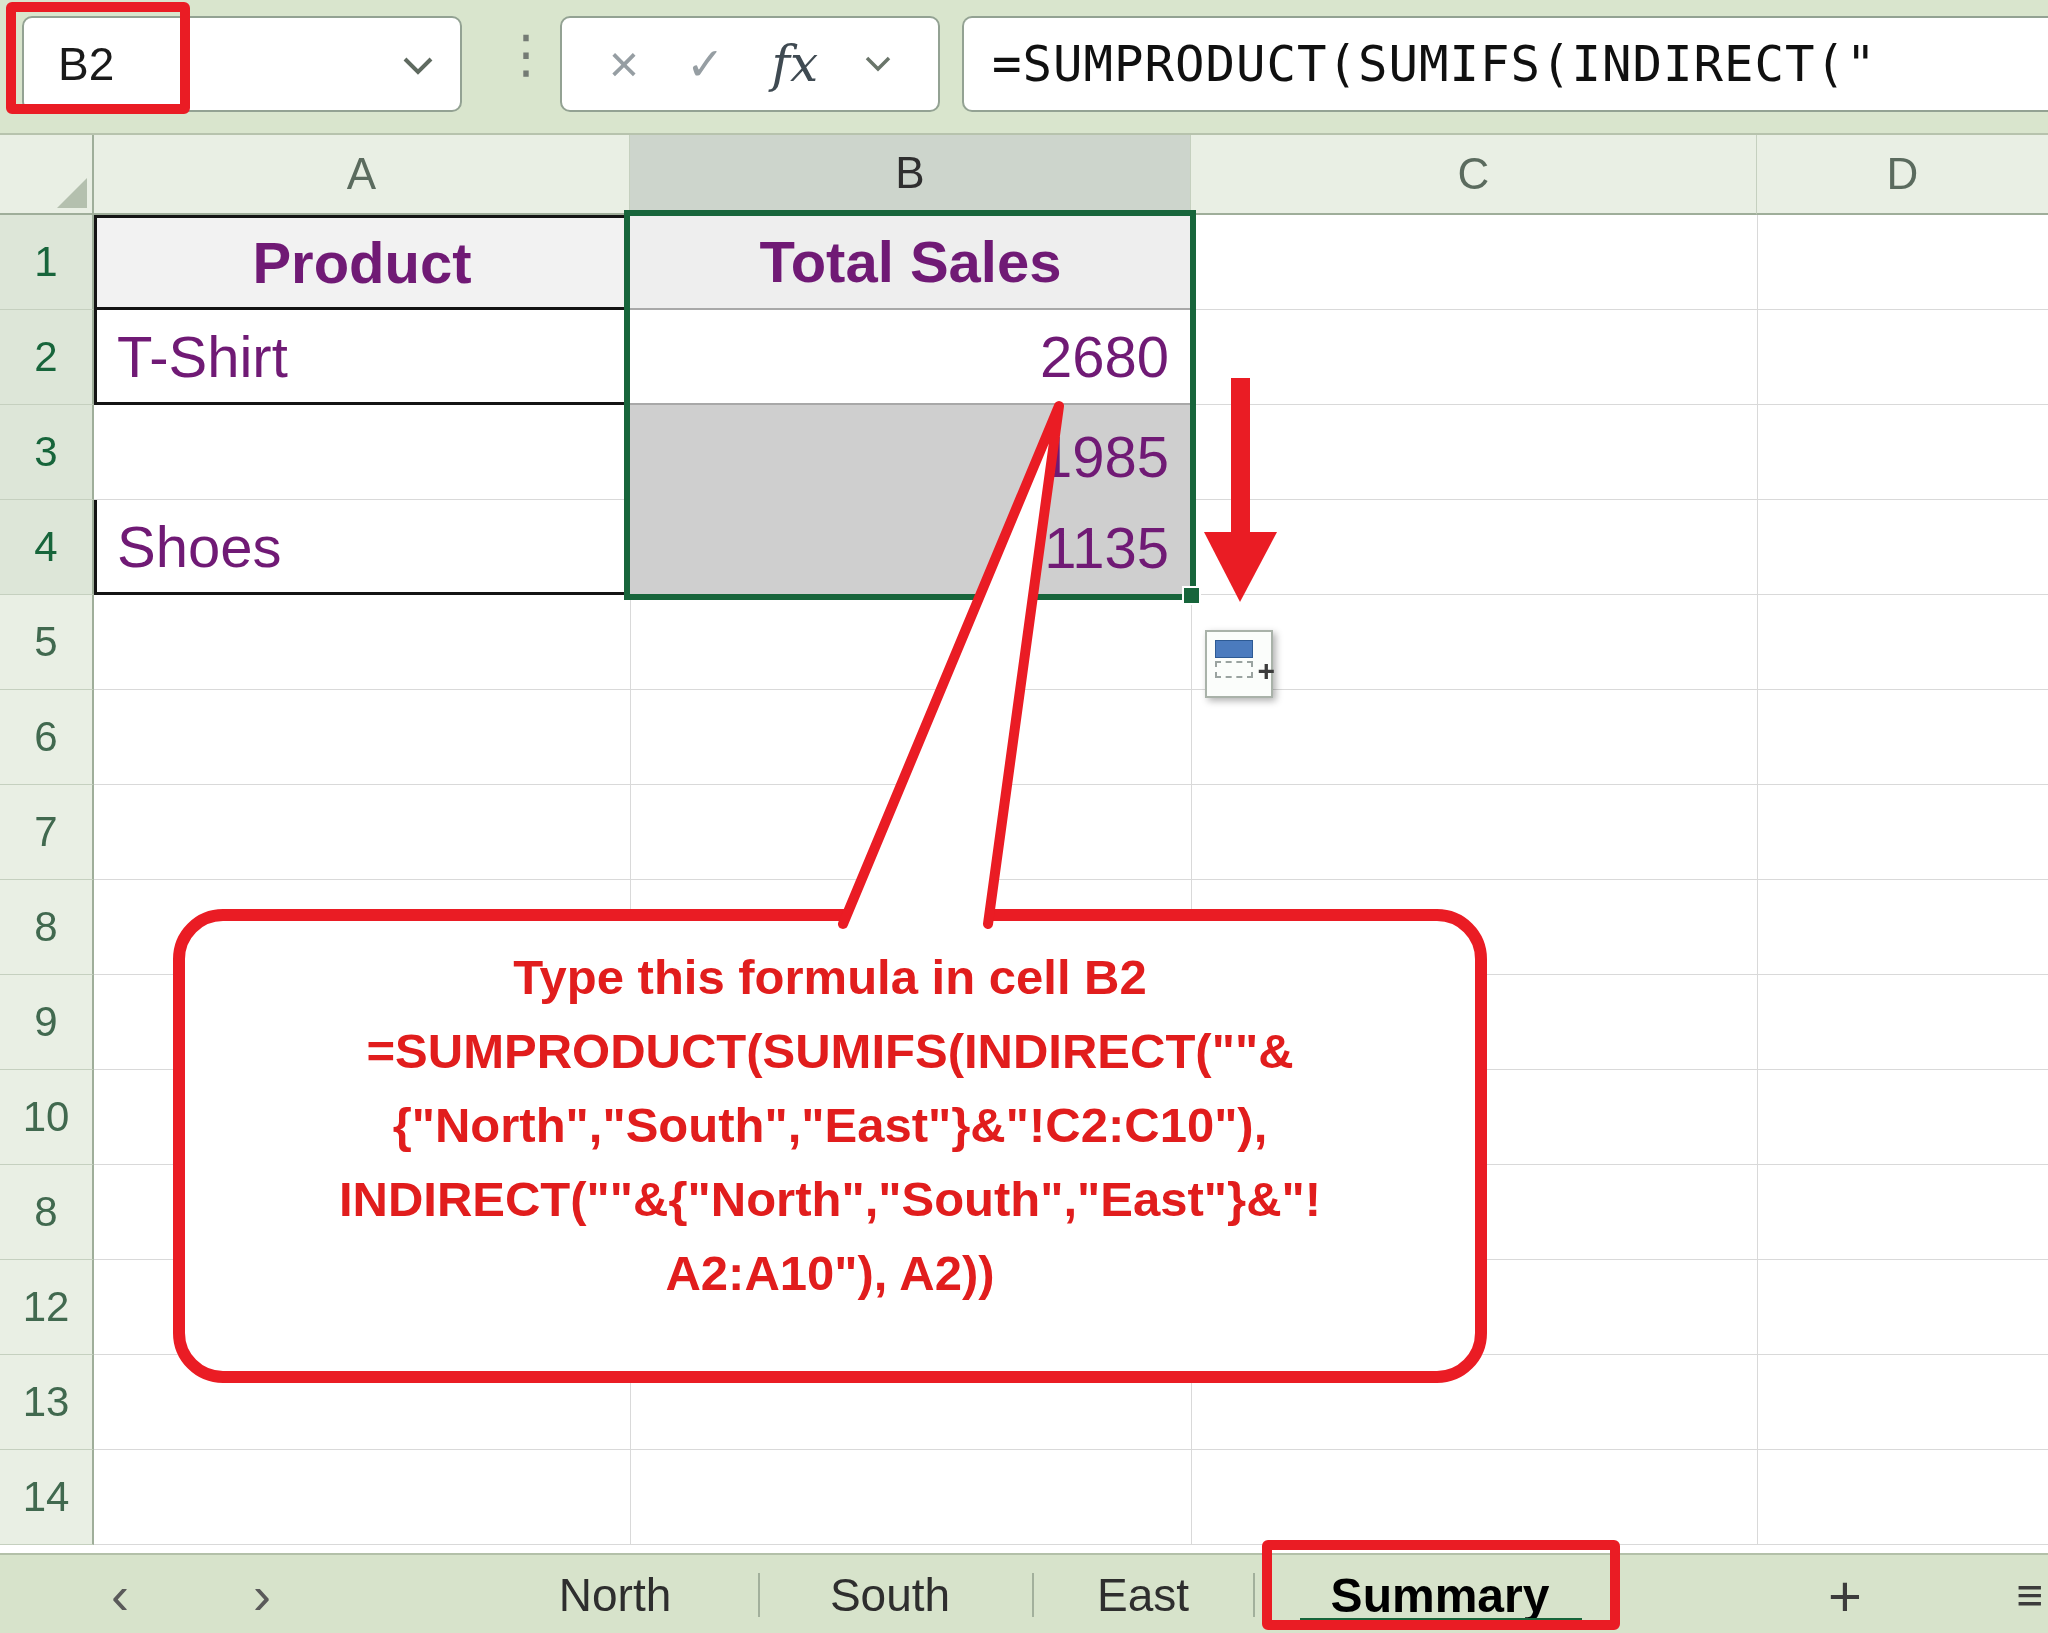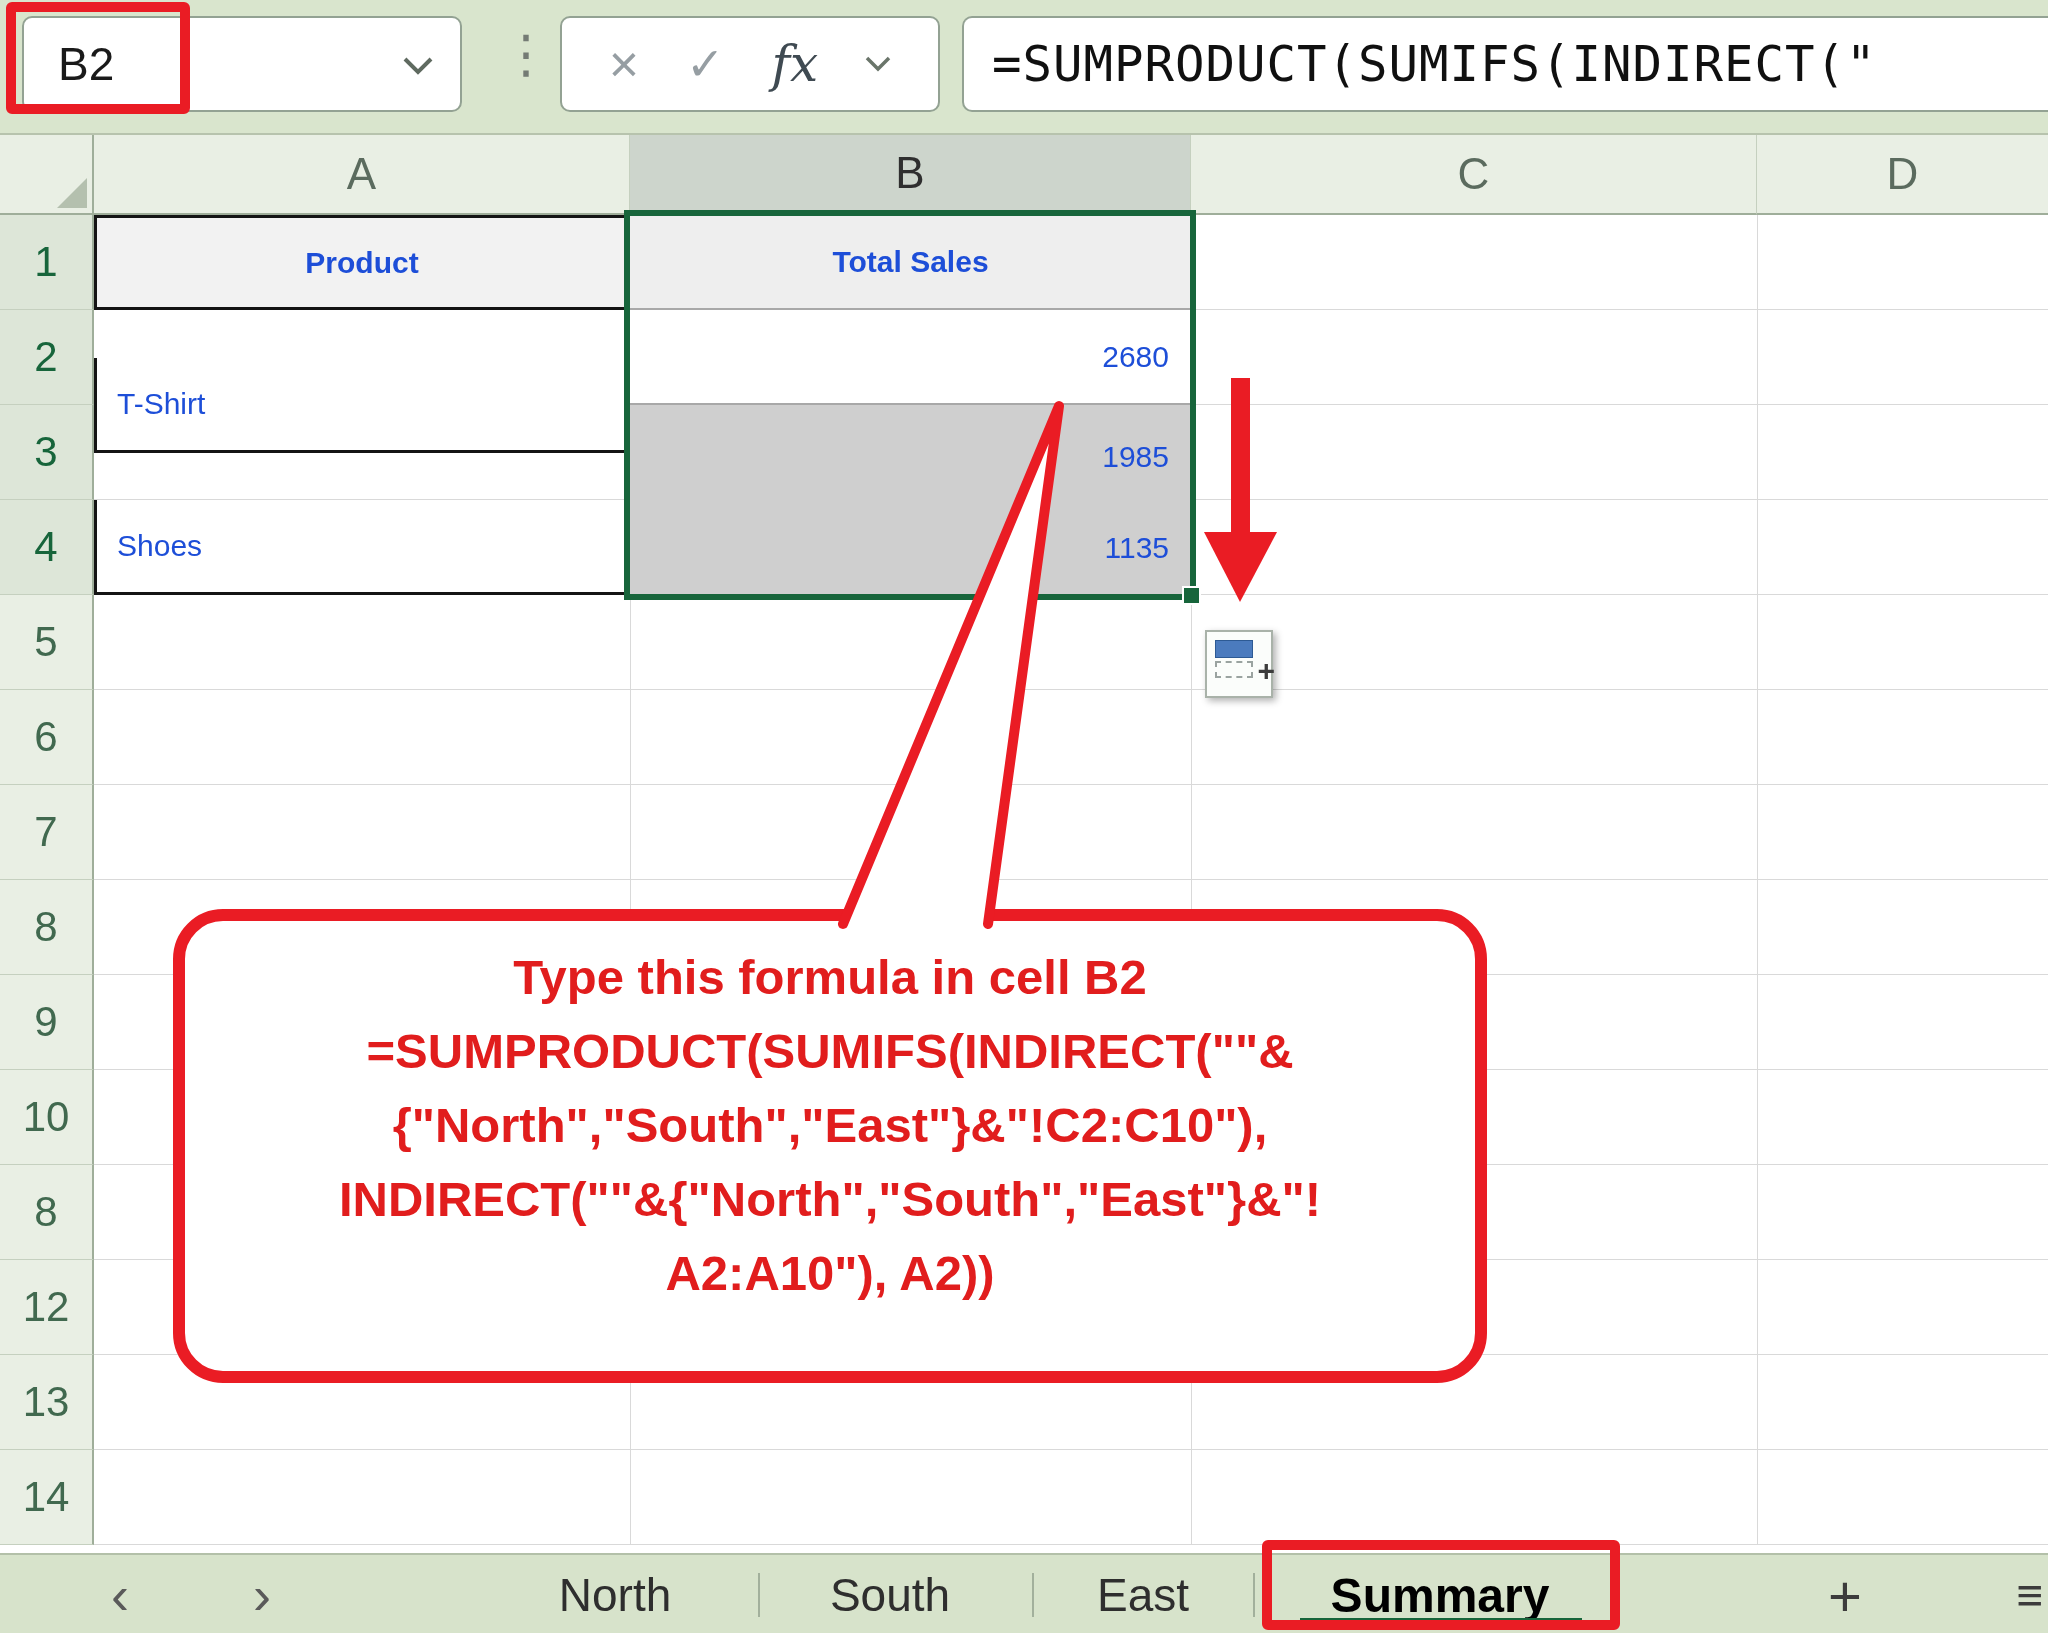--- a/index.html
+++ b/index.html
@@ -81,29 +81,29 @@
   .cells {
     position:absolute; left:94px; top:80px; width:1954px; height:1330px;
     background-image: repeating-linear-gradient(
       to bottom, transparent 0px, transparent 94px, #d9d9d9 94px, #d9d9d9 95px);
   }
   .vline { position:absolute; top:0; width:1px; height:1330px; background:#d9d9d9; }
   #vl-a{left:536px}#vl-b{left:1097px}#vl-c{left:1663px}
 
   .cell {
     position:absolute; display:flex; align-items:center;
-    font-size:30px; color:#1d4ed8; background:#fff;
+    font-size:58px; color:#701a75; background:#fff;
   }
   .cell.head { font-weight:bold; justify-content:center; background:#f2f2f2; }
   .cell.left { padding-left:20px; }
   .cell.num { justify-content:flex-end; padding-right:22px; }
   .blackb { border:3px solid #141414; }
   .no-top { border-top:none; }
   #a1{left:0;top:0;width:536px;height:95px;}
-  #a2{left:0;top:95px;width:536px;height:95px;margin-top:48px;}
+  #a2{left:0;top:95px;width:536px;height:95px;}
   #a3{left:0;top:190px;width:536px;height:95px;}
   #a4{left:0;top:285px;width:536px;height:95px;}
   #b1{left:536px;top:0;width:561px;height:95px;background:#eeeeee;border-bottom:2px solid #a8a8a8;}
   #b2{left:536px;top:95px;width:561px;height:95px;border-bottom:2px solid #a8a8a8;}
   #b3{left:536px;top:190px;width:561px;height:105px;background:#cfcfcf;border-bottom:2px solid #a8a8a8;}
   #b4{left:536px;top:285px;width:561px;height:95px;background:#cfcfcf;}
 
   .sel-border {
     position:absolute; left:530px; top:-5px; width:572px; height:390px;
     border:6px solid #17653b; pointer-events:none; z-index:10;

